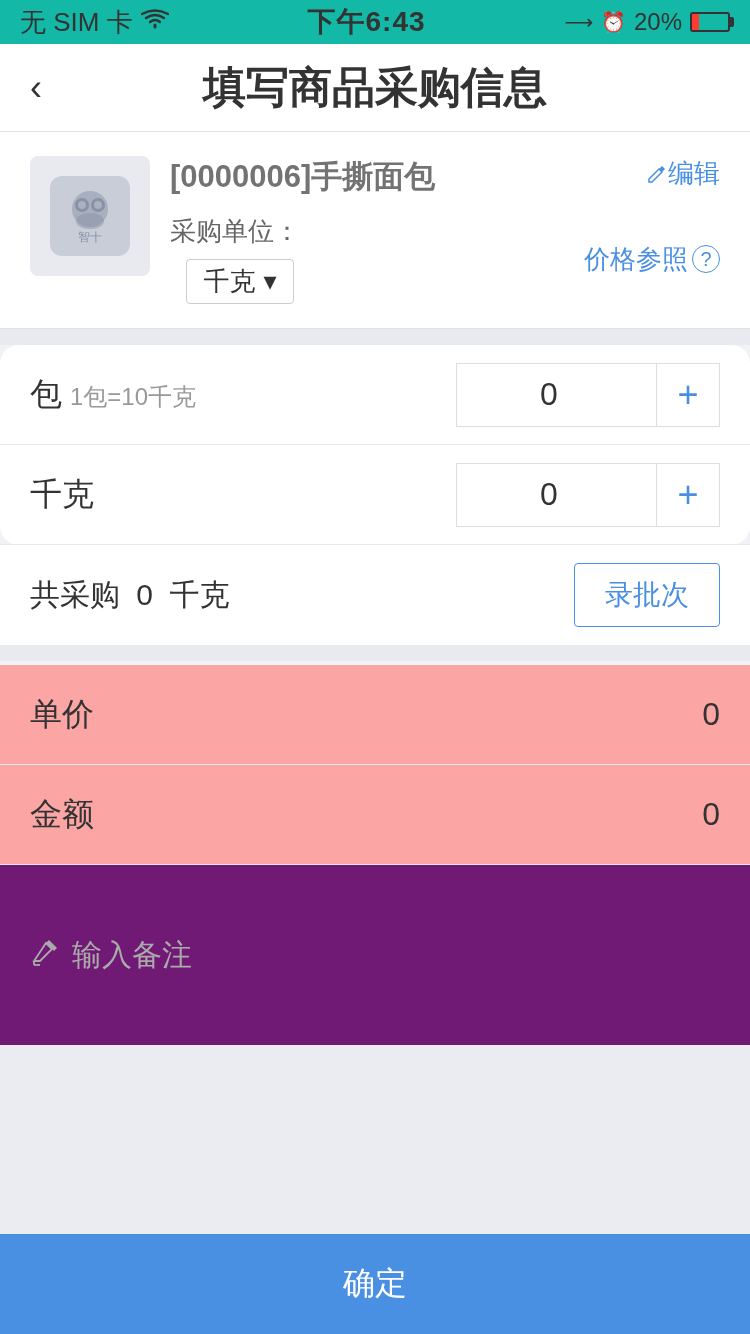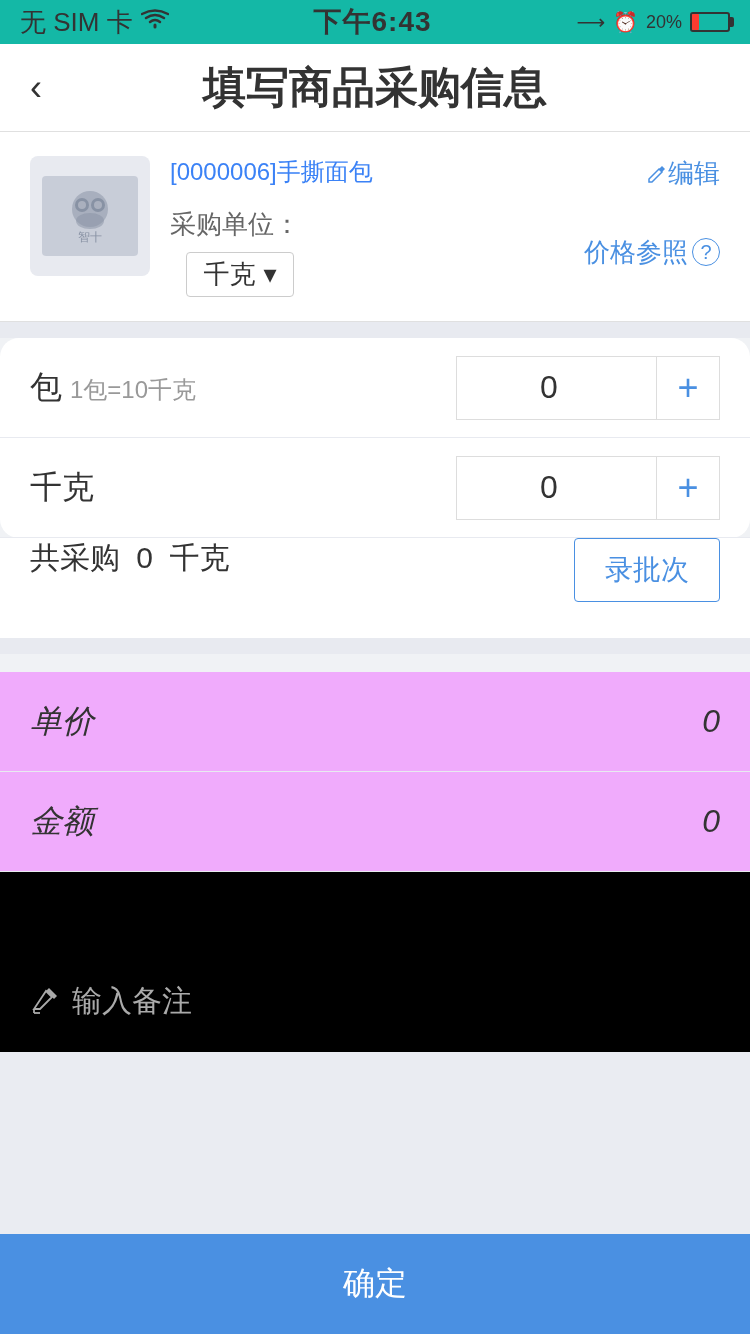--- a/index.html
+++ b/index.html
@@ -94,38 +94,38 @@
       height: 120px;
       background: #e8eaf0;
       border-radius: 8px;
       display: flex;
       align-items: center;
       justify-content: center;
       flex-shrink: 0;
       overflow: hidden;
     }
     .product-image-inner {
-      width: 96px;
+      width: 80px;
       height: 80px;
       background: #c8cdd8;
-      border-radius: 4px;
+      border-radius: 12px;
       display: flex;
       align-items: center;
       justify-content: center;
     }
     .product-info { flex: 1; }
     .product-header {
       display: flex;
       justify-content: space-between;
       align-items: flex-start;
     }
     .product-name {
-      font-size: 24px;
-      color: #3b82f6;
-      font-weight: 400;
+      font-size: 31px;
+      color: #737373;
+      font-weight: 700;
     }
     .edit-link {
       font-size: 26px;
       color: #4a90e2;
       display: flex;
       align-items: center;
       gap: 0;
       white-space: nowrap;
       justify-content: flex-end;
     }
@@ -210,21 +210,21 @@
       display: flex;
       align-items: center;
       justify-content: center;
       cursor: pointer;
       font-weight: 300;
     }
 
     
     .summary-row {
       display: flex;
-      align-items: flex-start;
+      align-items: center;
       justify-content: space-between;
       padding: 0 30px;
       height: 100px;
       background: #fff;
     }
     .summary-text {
       font-size: 30px;
       color: #333;
     }
     .batch-btn {
@@ -232,48 +232,47 @@
       color: #4a90e2;
       background: #fff;
       padding: 12px 30px;
       font-size: 28px;
       border-radius: 4px;
       cursor: pointer;
     }
 
     
     .price-section {
-      background: #f0abfc;
-      margin-top: 18px;
-      font-style: italic;
+      background: #fca5a5;
+      margin-top: 4px;
     }
     .price-row {
       display: flex;
       align-items: center;
       justify-content: space-between;
       padding: 0 30px;
       height: 100px;
       border-bottom: 1px solid #e8eaf0;
     }
     .price-row-label {
       font-size: 32px;
       color: #333;
     }
     .price-row-value {
       font-size: 32px;
       color: #333;
     }
 
     
     .notes-section {
-      background: #000000;
+      background: #701a75;
       padding: 30px;
       min-height: 180px;
       display: flex;
-      align-items: flex-end;
+      align-items: center;
       gap: 14px;
       margin-top: 0;
     }
     .pencil-icon { font-size: 28px; color: #999; margin-top: 2px; }
     .notes-placeholder { font-size: 30px; color: #aaa; }
 
     
     .blank-area {
       background: #eaecf2;
       flex: 1;
@@ -311,21 +310,21 @@
         <path d="M9 13 Q14 9 19 13" stroke="#333" stroke-width="2.5" stroke-linecap="round" fill="none"></path>
         <path d="M5 9 Q14 3 23 9" stroke="#333" stroke-width="2.5" stroke-linecap="round" fill="none"></path>
         <path d="M1 5 Q14 -2 27 5" stroke="#333" stroke-width="2.5" stroke-linecap="round" fill="none"></path>
       </svg>
     </span>
   </div>
   <div class="status-center">下午6:43</div>
   <div class="status-right">
     <span style="font-size:20px;">⟶</span>
     <span style="font-size:20px;">⏰</span>
-    <span style="font-size:18px;">20%</span>
+    <span style="font-size:24px;">20%</span>
     <span>
       <div class="battery-icon">
           <div class="battery-fill"></div>
         </div>
     </span>
   </div>
 </div>
 
 <div class="nav-bar">
   <span class="nav-back">‹</span>

